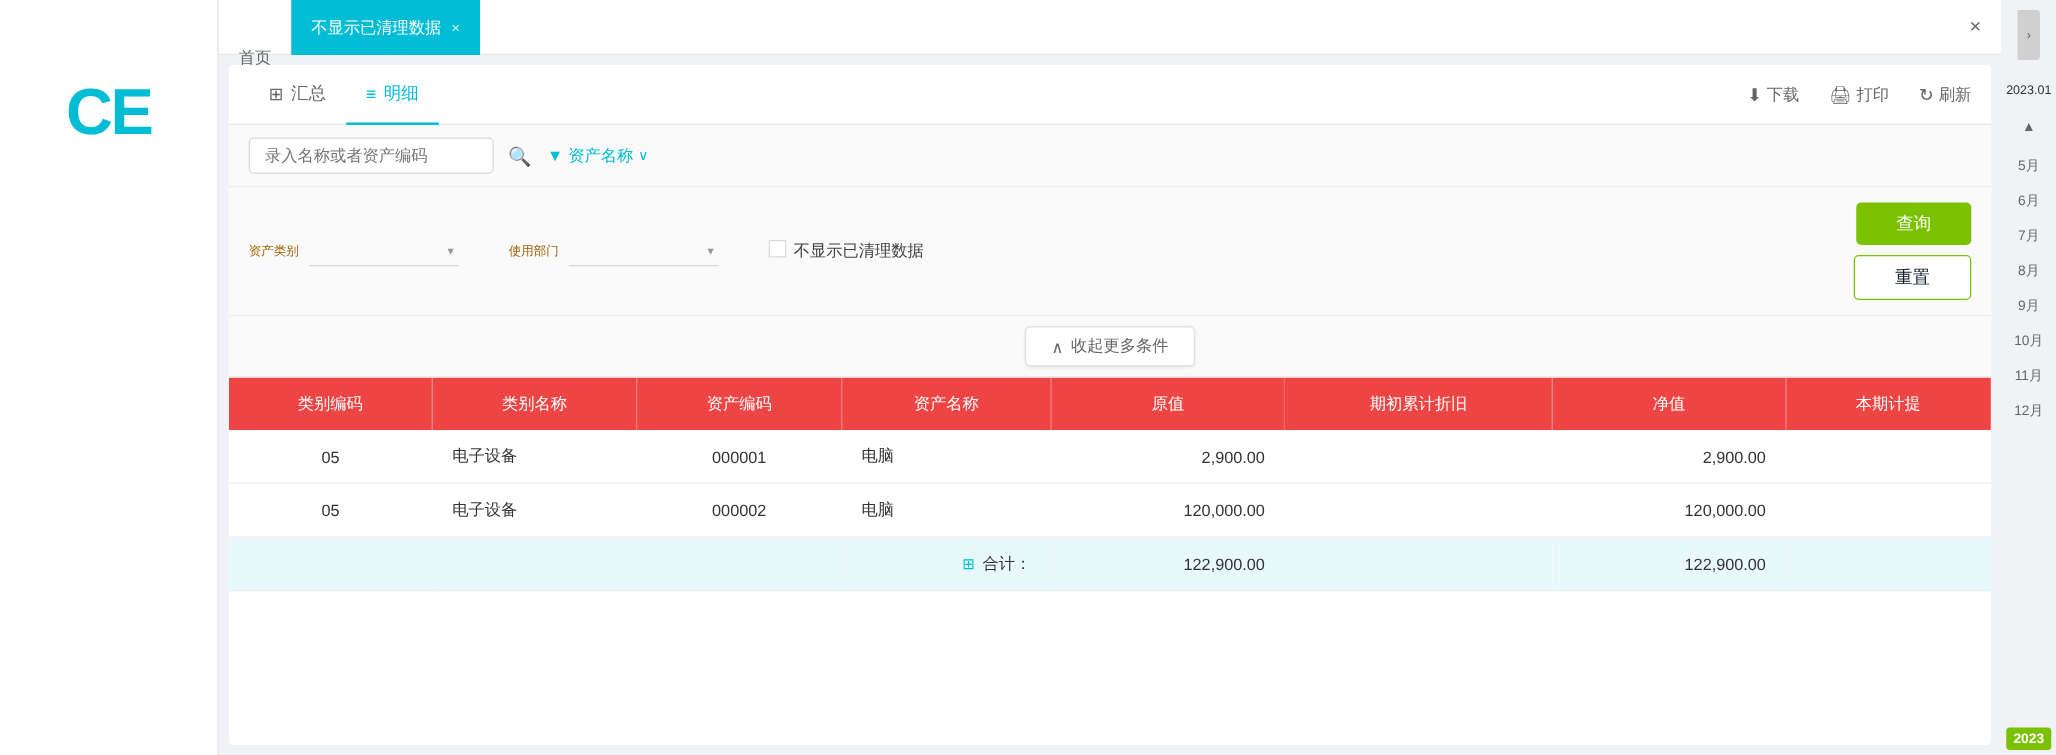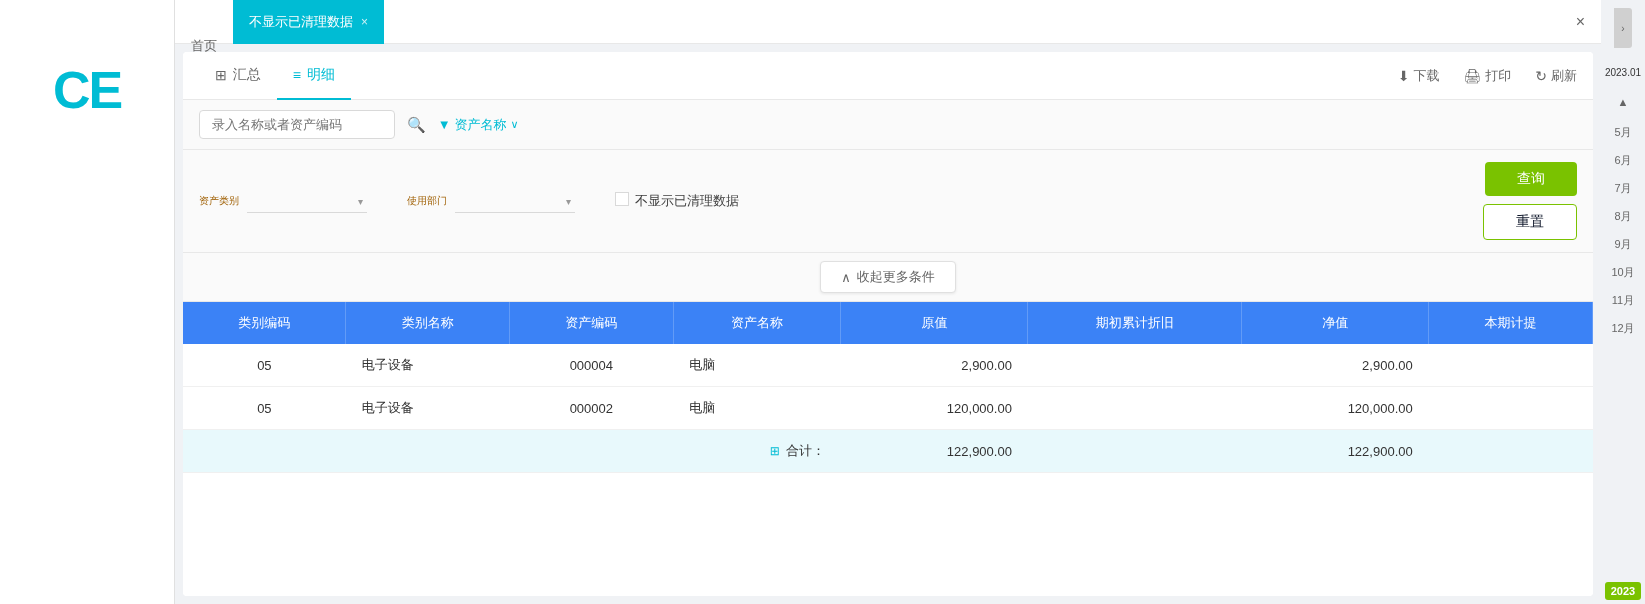--- a/index.html
+++ b/index.html
@@ -269,21 +269,21 @@
       flex: 1;
       overflow: auto;
       background: #fff;
     }
     table {
       width: 100%;
       border-collapse: collapse;
       font-size: 13px;
     }
     thead tr {
-      background: #3b82f6;
+      background: #ef4444;
       color: #fff;
     }
     thead th {
       padding: 12px 16px;
       text-align: center;
       font-weight: 500;
       border-right: 1px solid rgba(255,255,255,0.2);
       white-space: nowrap;
     }
     tbody tr {
@@ -458,21 +458,21 @@
             <th>原值</th>
             <th>期初累计折旧</th>
             <th>净值</th>
             <th>本期计提</th>
           </tr>
         </thead>
         <tbody id="table-body">
         <tr>
     <td>05</td>
     <td class="text-left">电子设备</td>
-    <td>000004</td>
+    <td>000001</td>
     <td class="text-left">电脑</td>
     <td class="text-right">2,900.00</td>
     <td class="text-right"></td>
     <td class="text-right">2,900.00</td>
     <td class="text-right"></td>
   </tr>
             <tr>
     <td>05</td>
     <td class="text-left">电子设备</td>
     <td>000002</td>

